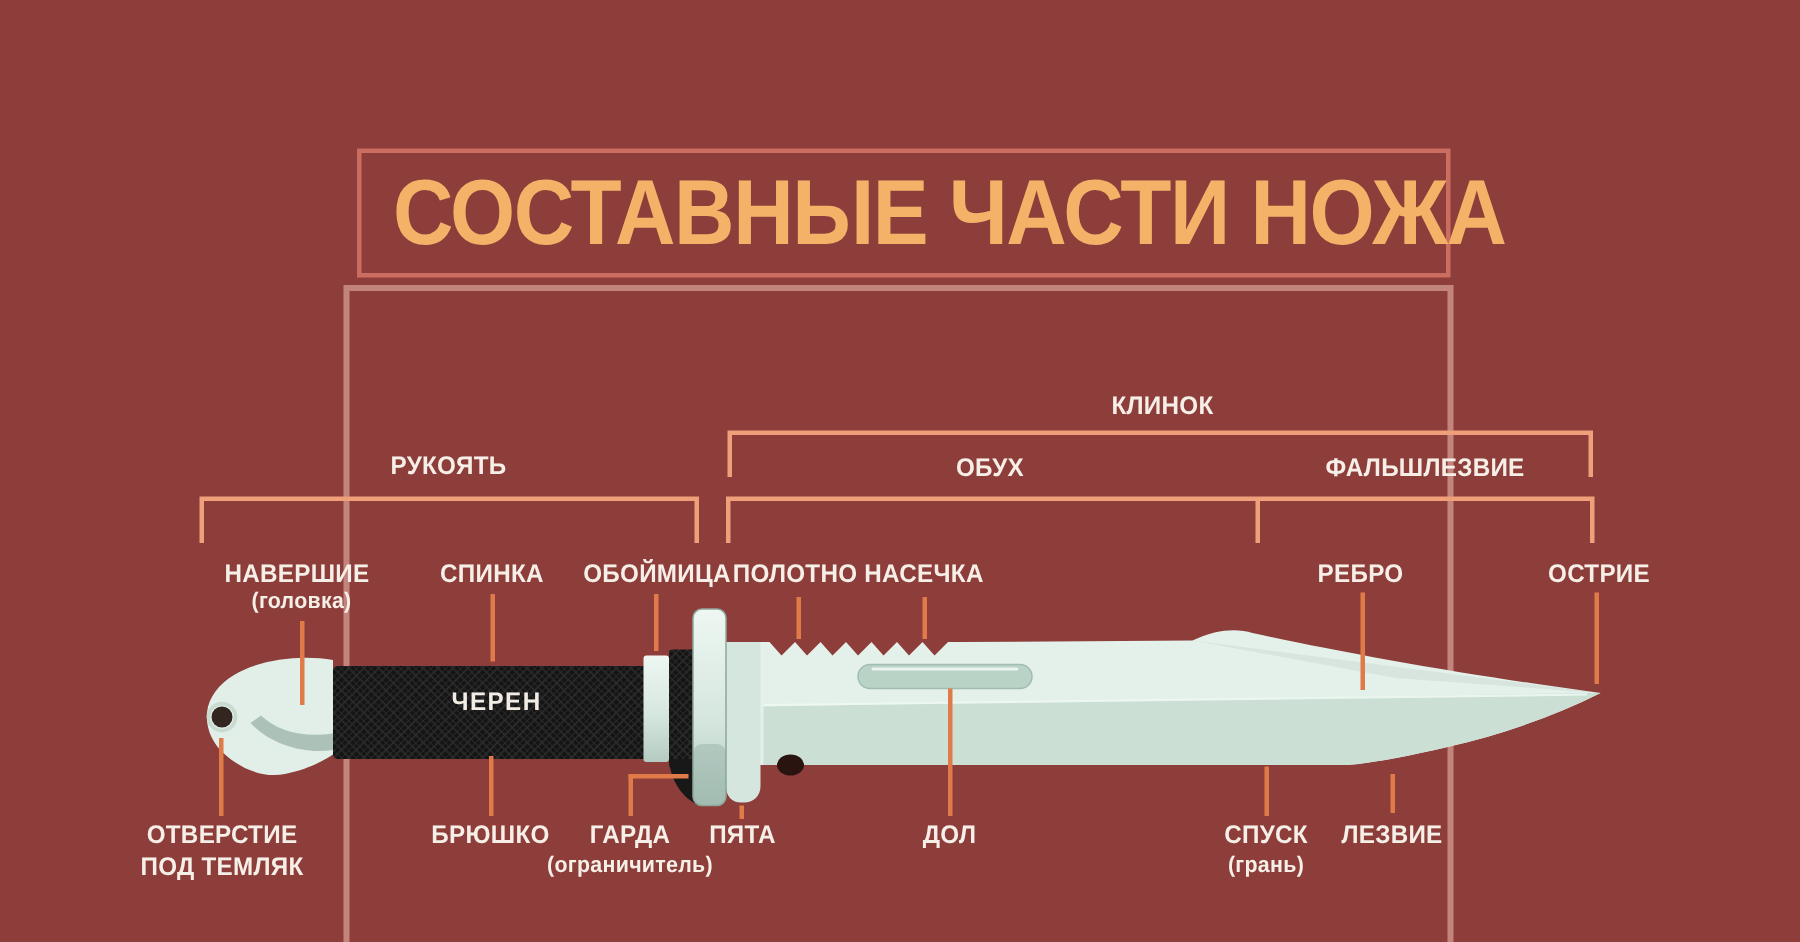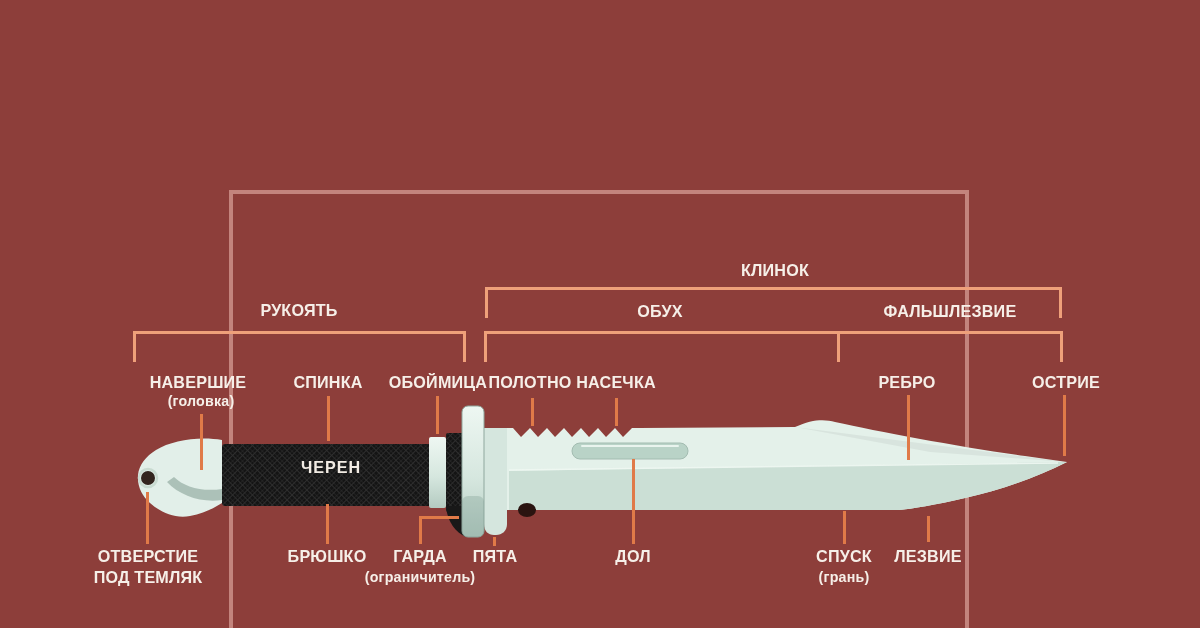--- a/index.html
+++ b/index.html
@@ -43,20 +43,23 @@
   .lbl.small{font-size:15px;line-height:15px;}
   .lbl.on-knife{color:#f2ece4;letter-spacing:1px;}
 </style>
 </head>
 <body>
 
 <div class="stage">
 
   <div class="main-frame"></div>
 
+  <div class="title-frame">
+    <div class="title-text">СОСТАВНЫЕ ЧАСТИ НОЖА</div>
+  </div>
 
   <svg class="knife" width="1200" height="628" viewBox="0 0 1200 628">
     <defs>
       <pattern id="knurl" width="7" height="7" patternUnits="userSpaceOnUse" patternTransform="rotate(45)">
         <rect width="7" height="7" fill="#141414"></rect>
         <path d="M0,0H7M0,3.5H7M0,0V7M3.5,0V7" stroke="#2e2e2e" stroke-width="1"></path>
       </pattern>
       <linearGradient id="silver" x1="0" y1="0" x2="0" y2="1">
         <stop offset="0" stop-color="#eef7f2"></stop>
         <stop offset="0.55" stop-color="#d6e7df"></stop>

